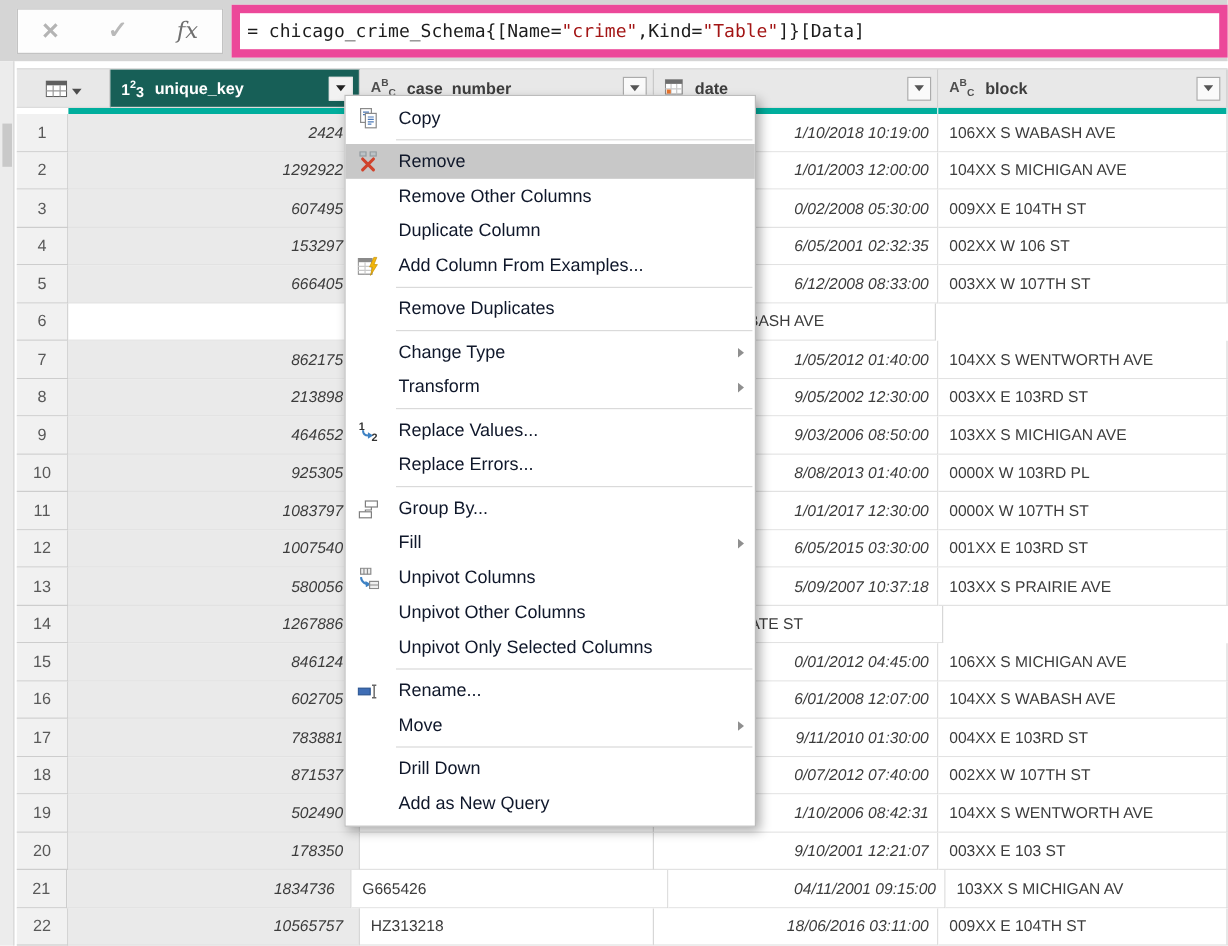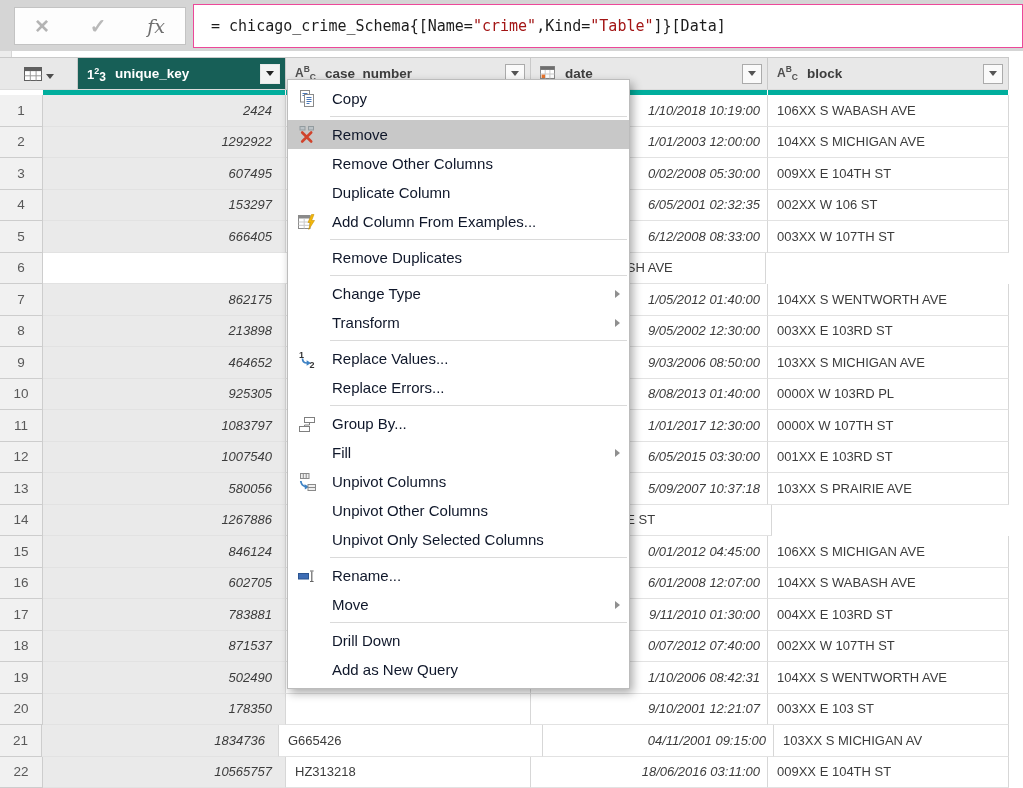--- a/index.html
+++ b/index.html
@@ -16,33 +16,33 @@
   .fx-box {
     position:absolute; left:14px; top:7px; width:172px; height:38px;
     background:#fdfdfd; border:1px solid #c3c3c3;
     display:flex; align-items:center; justify-content:space-between; padding:0 20px;
   }
   .icon-x { color:#b4b4b4; font-size:24px; font-weight:bold; line-height:1; }
   .icon-check { color:#b9b9b9; font-size:20px; font-weight:bold; line-height:1; }
   .icon-fx { color:#6f6f6f; font-size:19px; font-style:italic; font-family:"DejaVu Serif", serif; line-height:1; }
   .formula-box {
     position:absolute; left:193px; top:4px; width:830px; height:44px;
-    background:#ffffff; border:1px solid #ec4899;
-    display:flex; align-items:center; padding-left:17px;
+    background:#ffffff; border:7px solid #ec4899;
+    display:flex; align-items:center; padding-left:6px;
     font-family:"DejaVu Sans Mono", monospace; font-size:15px; color:#1c1c1c;
     white-space:pre;
   }
   .tok-string { color:#a31515; }
 
   
   .left-strip { position:absolute; left:0; top:51px; width:12px; height:737px; background:#ececec; border-right:1px solid #d6d6d6; }
   .left-strip .thumb { position:absolute; left:2px; top:52px; width:8px; height:36px; background:#c9c9c9; }
 
   
-  .grid { position:absolute; left:0; top:57px; width:1009px; }
+  .grid { position:absolute; left:14px; top:57px; width:1009px; }
   .header-row { display:flex; height:33px; border-top:1px solid #c9c9c9; }
   .corner-cell {
     width:78px; background:#e8e8e8; border-right:1px solid #c9c9c9; border-bottom:1px solid #dcdcdc;
     display:flex; align-items:center; justify-content:center; gap:4px;
   }
   .corner-caret { width:0; height:0; border-left:4px solid transparent; border-right:4px solid transparent; border-top:5px solid #4d4d4d; margin-top:6px; }
   .header-cell {
     display:flex; align-items:center; background:#e8e8e8; border-right:1px solid #c9c9c9; border-bottom:1px solid #dcdcdc;
     padding:0 5px 0 9px; font-weight:bold; color:#3d3d3d; font-size:13.5px; white-space:nowrap; overflow:hidden;
   }

